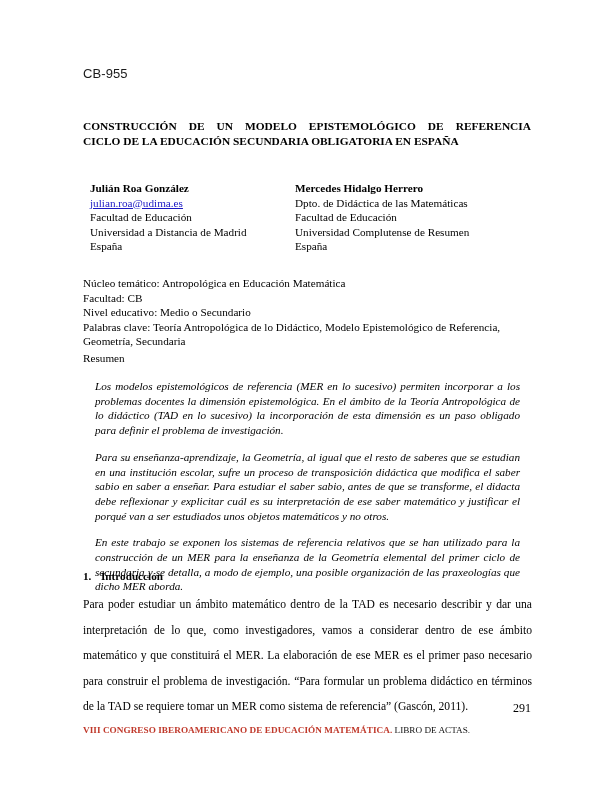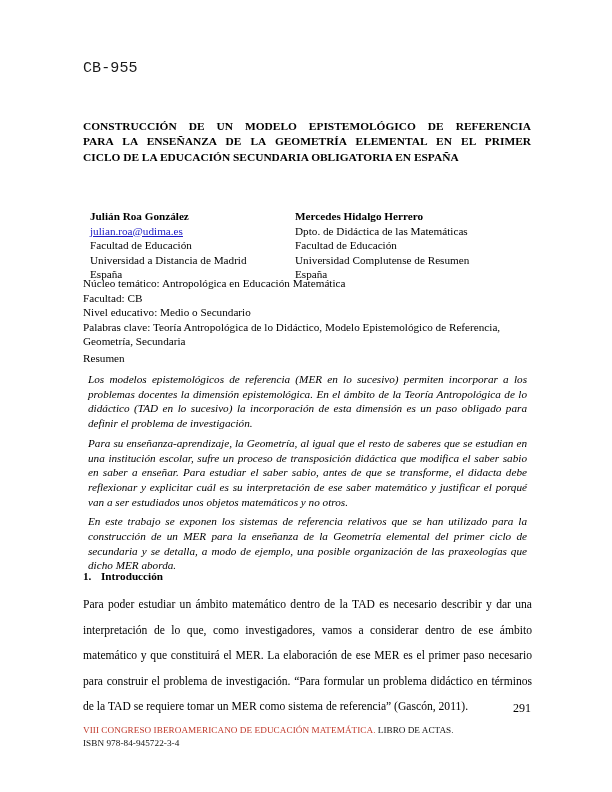--- a/index.html
+++ b/index.html
@@ -15,23 +15,23 @@
     width: 612px;
     height: 792px;
     background: #ffffff;
     overflow: hidden;
     box-sizing: border-box;
   }
   
   .running-head {
     position: absolute;
     left: 83px;
-    top: 60px;
-    font-family: Liberation Mono, monospace;
-    font-size: 15px;
+    top: 66px;
+    font-family: Liberation Sans, sans-serif;
+    font-size: 13px;
     color: #1a1a1a;
     letter-spacing: 0.1px;
   }
   
   .title {
     position: absolute;
     left: 83px;
     top: 119px;
     width: 448px;
     font-family: "Liberation Serif", serif;
@@ -57,21 +57,20 @@
     top: 181px;
     width: 445px;
     display: flex;
     gap: 0px;
   }
   .author-col {
     width: 205px;
     font-size: 11.2px;
     line-height: 14.6px;
     color: #000000;
-    margin-top: 28px;
   }
   .author-col.right {
     width: 240px;
   }
   .author-name {
     font-weight: bold;
     font-size: 11.2px;
   }
   .author-email {
     color: #1a17c4;
@@ -111,21 +110,21 @@
     left: 83px;
     top: 367px;
     width: 449px;
     font-size: 11.2px;
     line-height: 14.7px;
     font-style: italic;
     text-align: justify;
     color: #000;
   }
   .abstract p {
-    margin: 5px;
+    margin: 12px;
   }
   
   .section-heading {
     position: absolute;
     left: 83px;
     top: 570px;
     font-weight: bold;
     font-size: 11.2px;
     color: #000;
   }
@@ -159,40 +158,40 @@
     left: 83px;
     top: 724px;
     width: 460px;
     font-size: 9.2px;
     line-height: 12.5px;
     color: #000;
   }
   .footer .congress {
     color: #c0392b;
     letter-spacing: 0.05px;
+    font-weight: bold;
   }
   .footer .book {
     color: #111;
   }
   .footer .isbn {
     display: block;
     color: #111;
     letter-spacing: 0.05px;
   }
 </style>
 </head>
 <body>
 
 <div class="page">
 
   <div class="running-head">CB-955</div>
 
   <div class="title">
     <span class="tline">CONSTRUCCIÓN DE UN MODELO EPISTEMOLÓGICO DE REFERENCIA</span>
-    <span class="tline">PARA LA ENSEÑANZA DE LA GEOMETRÍA ELEMENTAL EN EL PRIMER</span>
     <span class="tline last">CICLO DE LA EDUCACIÓN SECUNDARIA OBLIGATORIA EN ESPAÑA</span>
   </div>
 
   <div class="authors">
     <div class="author-col">
       <span class="author-name author-line">Julián Roa González</span>
       <a class="author-email" href="#">julian.roa@udima.es</a>
       <span class="author-line">Facultad de Educación</span>
       <span class="author-line">Universidad a Distancia de Madrid</span>
       <span class="author-line">España</span>
@@ -225,16 +224,15 @@
   </div>
 
   <div class="body-text">
     <p>Para poder estudiar un ámbito matemático dentro de la TAD es necesario describir y dar una interpretación de lo que, como investigadores, vamos a considerar dentro de ese ámbito matemático y que constituirá el MER. La elaboración de ese MER es el primer paso necesario para construir el problema de investigación. “Para formular un problema didáctico en términos de la TAD se requiere tomar un MER como sistema de referencia” (Gascón, 2011).</p>
   </div>
 
   <div class="page-number">291</div>
 
   <div class="footer">
     <span class="congress" style="color: rgb(192, 57, 43);">VIII CONGRESO IBEROAMERICANO DE EDUCACIÓN MATEMÁTICA.</span><span class="book"> LIBRO DE ACTAS.</span>
-    <span class="isbn">ISBN 978-84-945722-3-4</span>
   </div>
 
 </div>
 
 </body></html>

